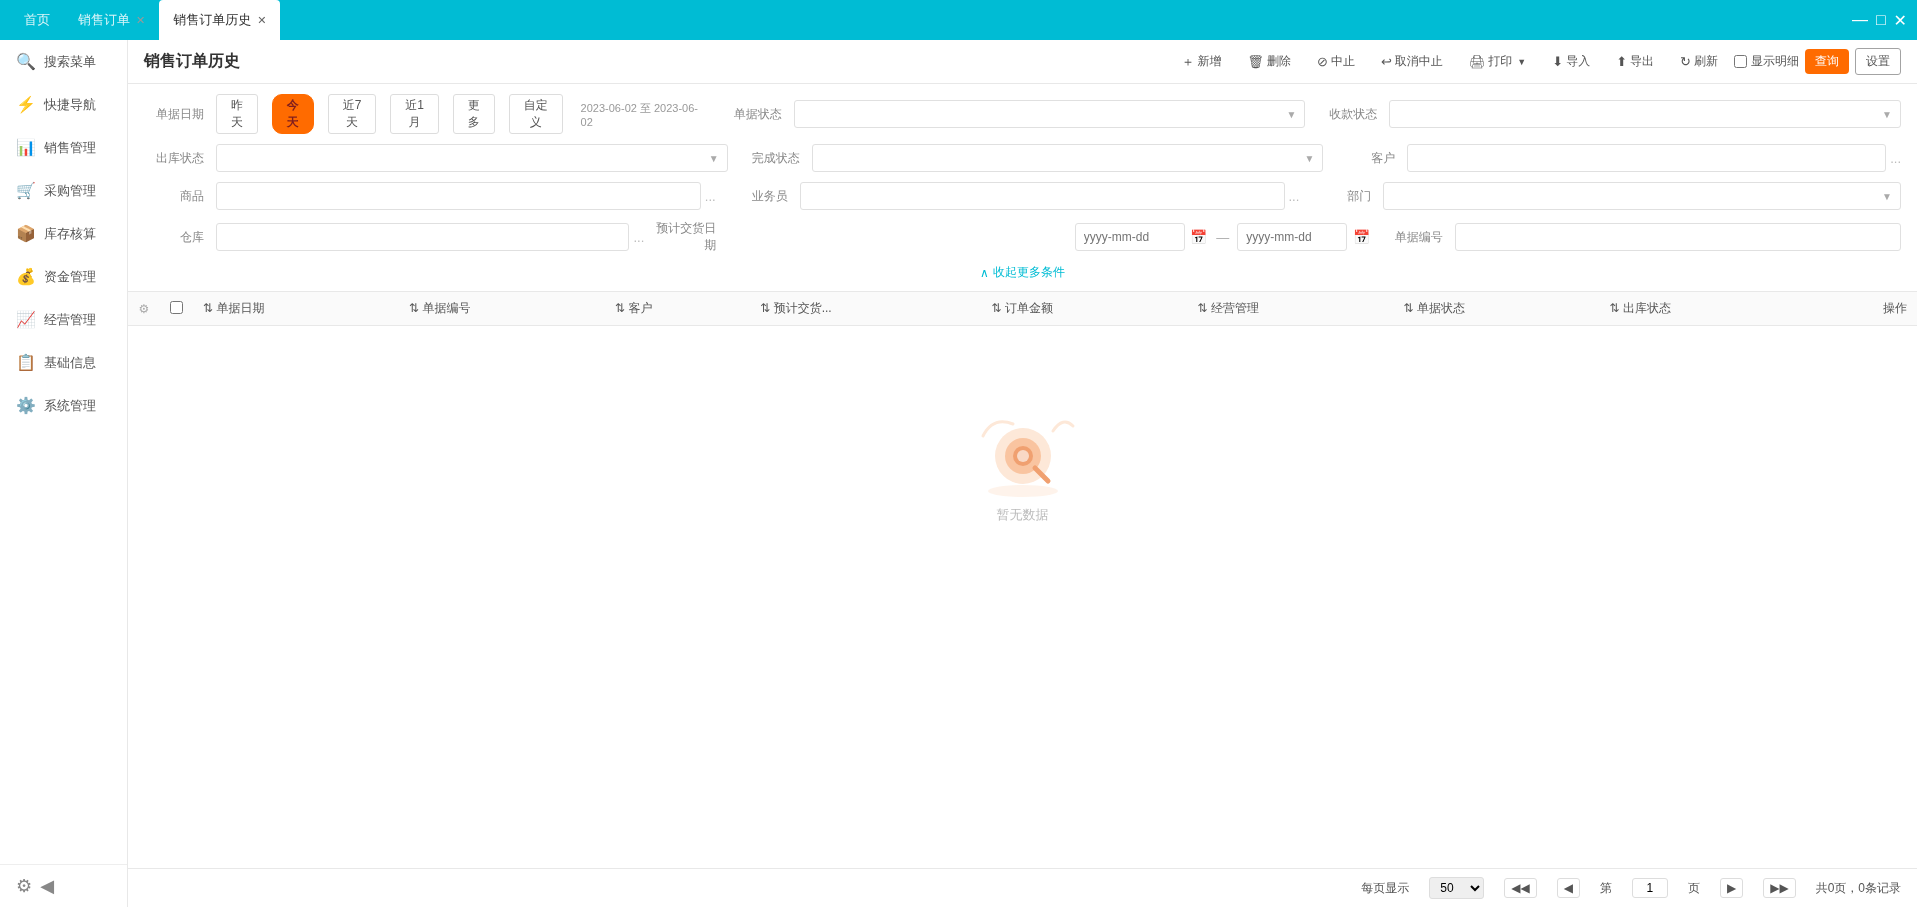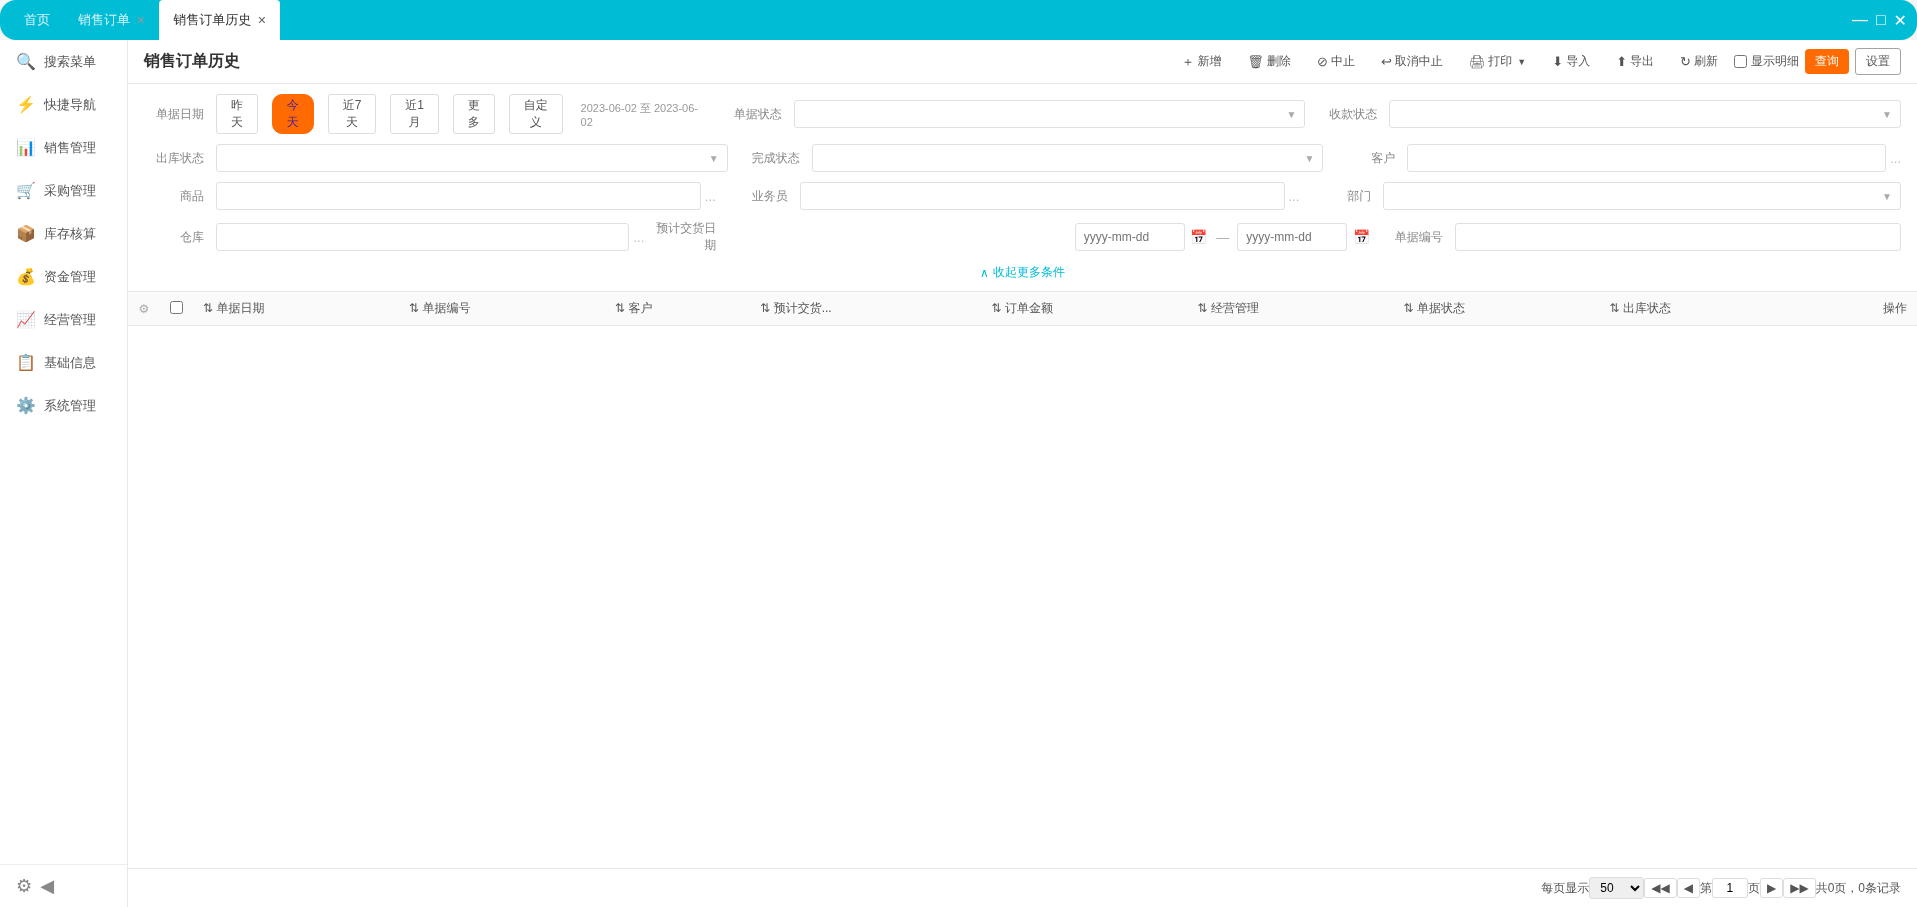--- a/index.html
+++ b/index.html
@@ -1,19 +1,19 @@
 <!DOCTYPE html>
 <html><head>
   <meta charset="utf-8">
   <style>
     * { box-sizing: border-box; margin: 0; padding: 0; }
     body { font-family: "Microsoft YaHei", Arial, sans-serif; font-size: 13px; background: #f5f5f5; color: #333; display: flex; flex-direction: column; height: 100vh; overflow: hidden; }
 
     
-    .top-bar { background: #00bcd4; display: flex; height: 40px; padding: 0 10px; flex-shrink: 0; border-radius: 16px; }
+    .top-bar { background: #00bcd4; display: flex; height: 40px; padding: 0 10px; flex-shrink: 0; }
     .top-bar-tabs { display: flex; flex: 1; align-items: center; height: 100%; }
     .tab { display: flex; align-items: center; padding: 0 14px; height: 100%; cursor: pointer; font-size: 13px; color: rgba(255,255,255,0.85); position: relative; }
     .tab.active { background: #fff; color: #333; border-radius: 4px 4px 0 0; }
     .tab .tab-close { margin-left: 6px; font-size: 11px; color: #999; cursor: pointer; }
     .tab.active .tab-close { color: #666; }
     .top-bar-right { display: flex; align-items: center; gap: 8px; }
     .top-bar-right .icon-btn { color: white; background: none; border: none; cursor: pointer; font-size: 16px; }
 
     
     .main-layout { display: flex; flex: 1; overflow: hidden; }
@@ -38,21 +38,21 @@
     .display-toggle { display: flex; align-items: center; gap: 4px; font-size: 12px; color: #555; }
     .display-toggle input { cursor: pointer; }
 
     
     .filter-area { background: #fff; padding: 10px 16px; border-bottom: 1px solid #e8e8e8; flex-shrink: 0; }
     .filter-row { display: flex; align-items: center; gap: 12px; margin-bottom: 10px; }
     .filter-row:last-child { margin-bottom: 0; }
     .filter-label { color: #888; font-size: 12px; width: 60px; text-align: right; flex-shrink: 0; }
     .date-selector { display: flex; align-items: center; gap: 14px; flex: 1; }
     .date-btn { padding: 2px 8px; border: 1px solid #ddd; border-radius: 3px; cursor: pointer; font-size: 12px; background: #fff; color: #555; }
-    .date-btn.active { background: #ff6b00; color: #4c1d95; border-color: #ff6b00; border-radius: 10px; }
+    .date-btn.active { background: #ff6b00; color: #7f1d1d; border-color: #ff6b00; border-radius: 10px; font-weight: bold; }
     .date-range { font-size: 11px; color: #999; margin-left: 4px; }
     .filter-select { flex: 1; border: 1px solid #e0e0e0; border-radius: 3px; padding: 4px 8px; font-size: 12px; color: #555; background: #fff; display: flex; align-items: center; justify-content: space-between; cursor: pointer; min-width: 160px; height: 28px; }
     .filter-select .arrow { color: #aaa; font-size: 10px; }
     .filter-input { flex: 1; border: 1px solid #e0e0e0; border-radius: 3px; padding: 4px 8px; font-size: 12px; color: #555; background: #fff; height: 28px; outline: none; }
     .filter-dots { color: #bbb; cursor: pointer; margin-left: 4px; }
     .date-input { border: 1px solid #e0e0e0; border-radius: 3px; padding: 4px 8px; font-size: 12px; color: #bbb; background: #fff; height: 28px; width: 110px; }
     .date-icon { color: #aaa; cursor: pointer; font-size: 14px; margin-left: 2px; }
     .date-dash { color: #aaa; margin: 0 4px; }
     .collapse-row { display: flex; justify-content: center; align-items: center; margin-top: 4px; cursor: pointer; color: #00bcd4; font-size: 12px; gap: 4px; }
 
@@ -63,21 +63,21 @@
     thead th { padding: 8px 10px; text-align: left; border-bottom: 1px solid #e8e8e8; color: #555; font-weight: normal; white-space: nowrap; }
     .settings-col { width: 32px; text-align: center; cursor: pointer; color: #aaa; }
     .checkbox-col { width: 32px; text-align: center; }
     .op-col { text-align: right; }
 
     
     .empty-state { display: flex; flex-direction: column; align-items: center; justify-content: center; padding: 80px 0; }
     .empty-text { color: #bbb; font-size: 13px; }
 
     
-    .footer { background: #fff; border-top: 1px solid #e8e8e8; padding: 8px 16px; display: flex; align-items: center; justify-content: flex-end; gap: 0; flex-shrink: 0; font-size: 12px; color: #555; }
+    .footer { background: #fff; border-top: 1px solid #e8e8e8; padding: 8px 16px; display: flex; align-items: center; justify-content: flex-end; gap: 20px; flex-shrink: 0; font-size: 12px; color: #555; }
     .page-size-select { border: 1px solid #ddd; border-radius: 3px; padding: 2px 6px; font-size: 12px; cursor: pointer; }
     .page-nav-btn { border: 1px solid #ddd; border-radius: 3px; padding: 2px 6px; background: #fff; cursor: pointer; font-size: 12px; color: #555; }
     .page-input { border: 1px solid #ddd; border-radius: 3px; width: 36px; text-align: center; padding: 2px 4px; font-size: 12px; }
 
     
     .empty-svg-wrap { width: 120px; height: 100px; }
   </style>
 </head>
 <body>
 
@@ -307,20 +307,35 @@
             <th>
               <span>⇅ 出库状态</span>
             </th>
             <th class="op-col">操作</th>
           </tr>
         </thead>
         <tbody id="table-body">
           
         </tbody>
       </table>
+      <div class="empty-state">
+        <div class="empty-svg-wrap">
+          <svg viewBox="0 0 120 100" xmlns="http://www.w3.org/2000/svg">
+            <ellipse cx="60" cy="85" rx="35" ry="6" fill="#fde8d8" opacity="0.5"></ellipse>
+            <circle cx="60" cy="50" r="28" fill="#fde8d8"></circle>
+            <circle cx="60" cy="50" r="18" fill="#f9c4a0"></circle>
+            <circle cx="60" cy="50" r="10" fill="#f0a070"></circle>
+            <path d="M72 62 L85 75" stroke="#f0a070" stroke-width="5" stroke-linecap="round"></path>
+            <circle cx="60" cy="50" r="6" fill="#fff" opacity="0.6"></circle>
+            <path d="M20 30 Q30 10 50 18" stroke="#fde8d8" stroke-width="3" fill="none" stroke-linecap="round"></path>
+            <path d="M90 25 Q100 10 110 20" stroke="#fde8d8" stroke-width="3" fill="none" stroke-linecap="round"></path>
+          </svg>
+        </div>
+        <span class="empty-text">暂无数据</span>
+      </div>
     </div>
 
     <div class="footer">
       <span>每页显示</span>
       <select class="page-size-select">
         <option>50</option>
         <option>10</option>
         <option>20</option>
         <option>100</option>
       </select>

